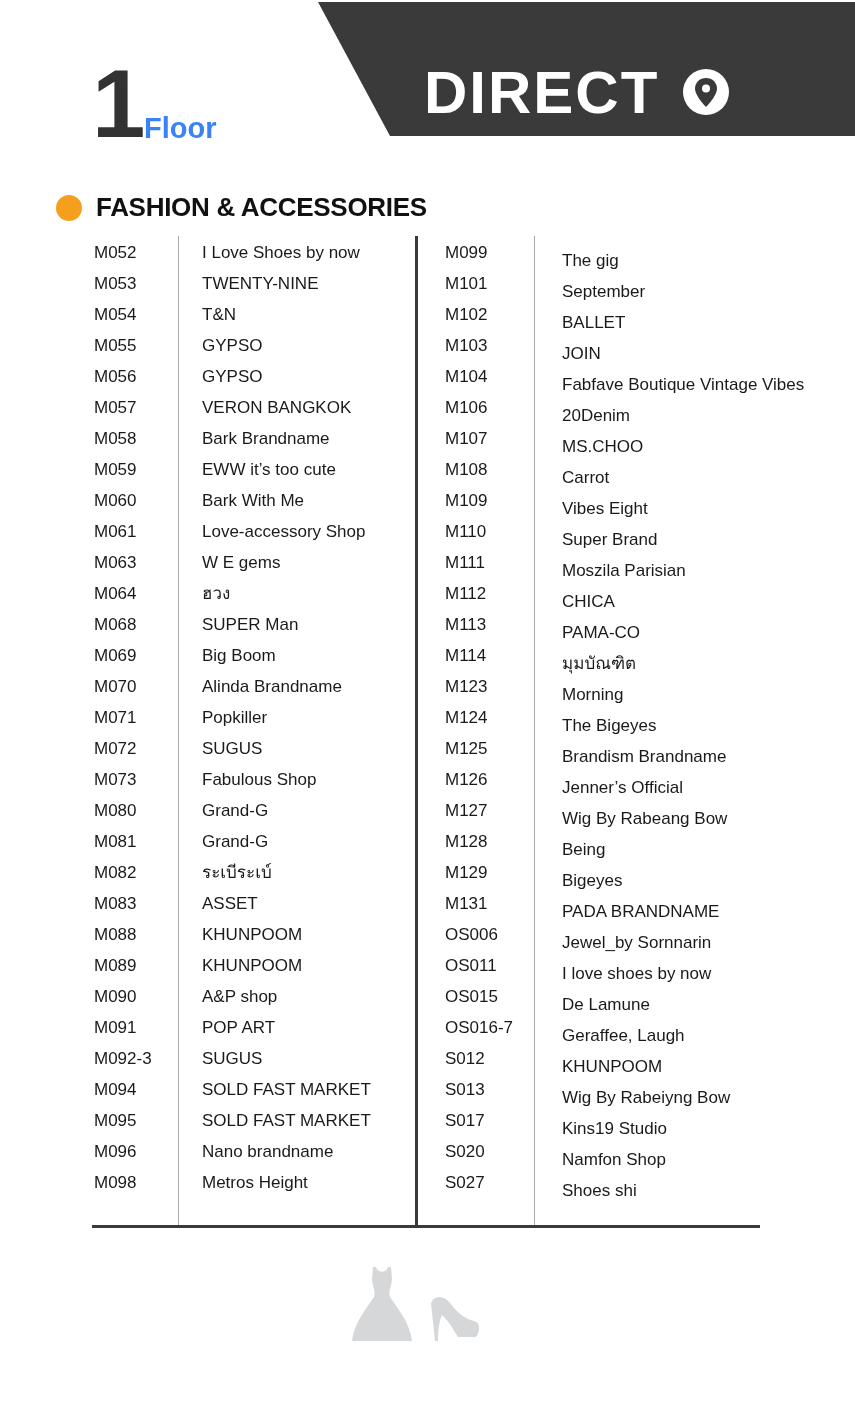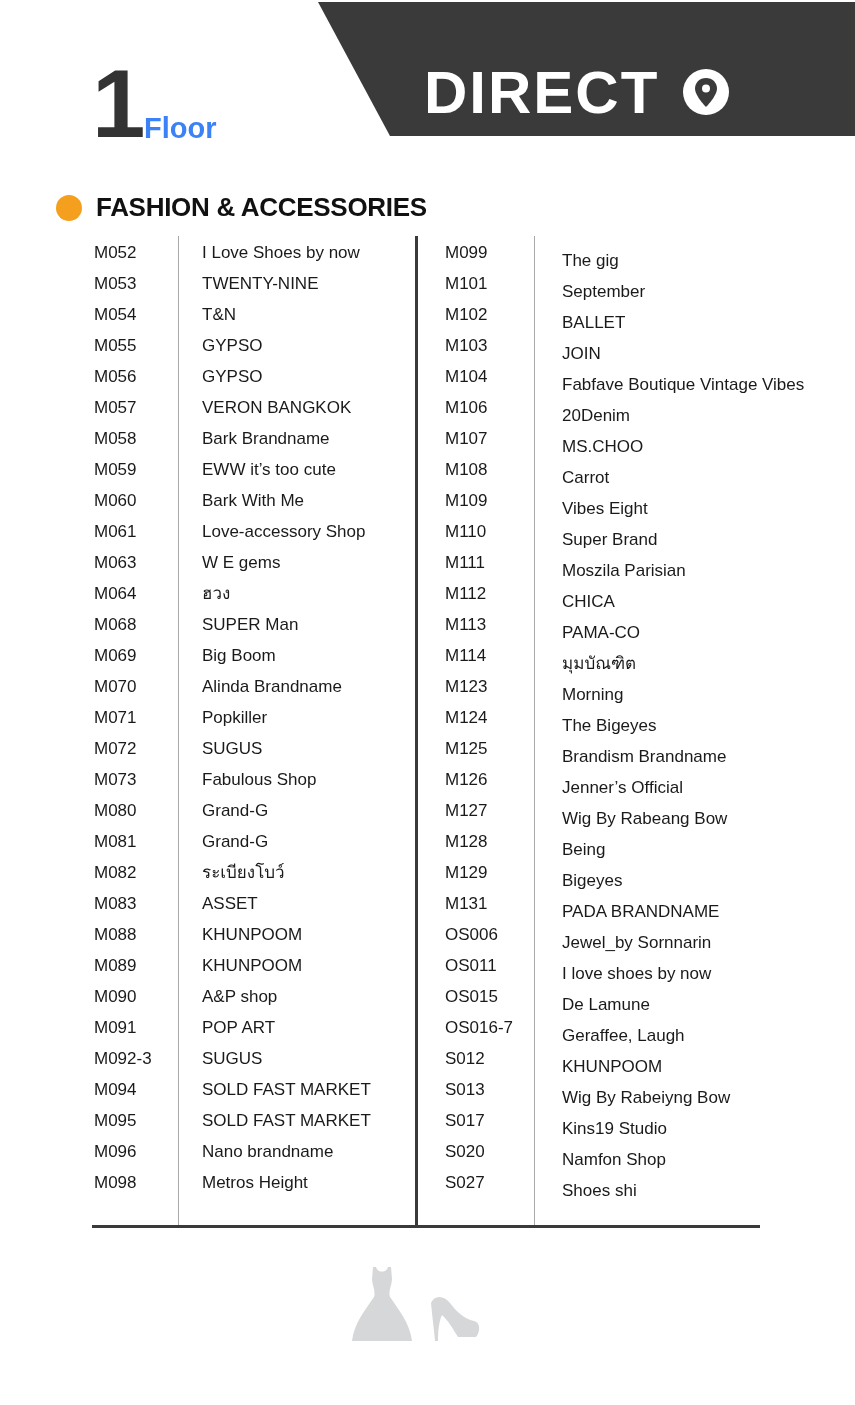--- a/index.html
+++ b/index.html
@@ -135,21 +135,21 @@
     <div class="row">
       <span class="code">M080</span>
       <span class="name">Grand-G</span>
     </div>
     <div class="row">
       <span class="code">M081</span>
       <span class="name">Grand-G</span>
     </div>
     <div class="row">
       <span class="code">M082</span>
-      <span class="name">ระเบียงโบว์</span>
+      <span class="name">ระเบีระเบ์</span>
     </div>
     <div class="row">
       <span class="code">M083</span>
       <span class="name">ASSET</span>
     </div>
     <div class="row">
       <span class="code">M088</span>
       <span class="name">KHUNPOOM</span>
     </div>
     <div class="row">

